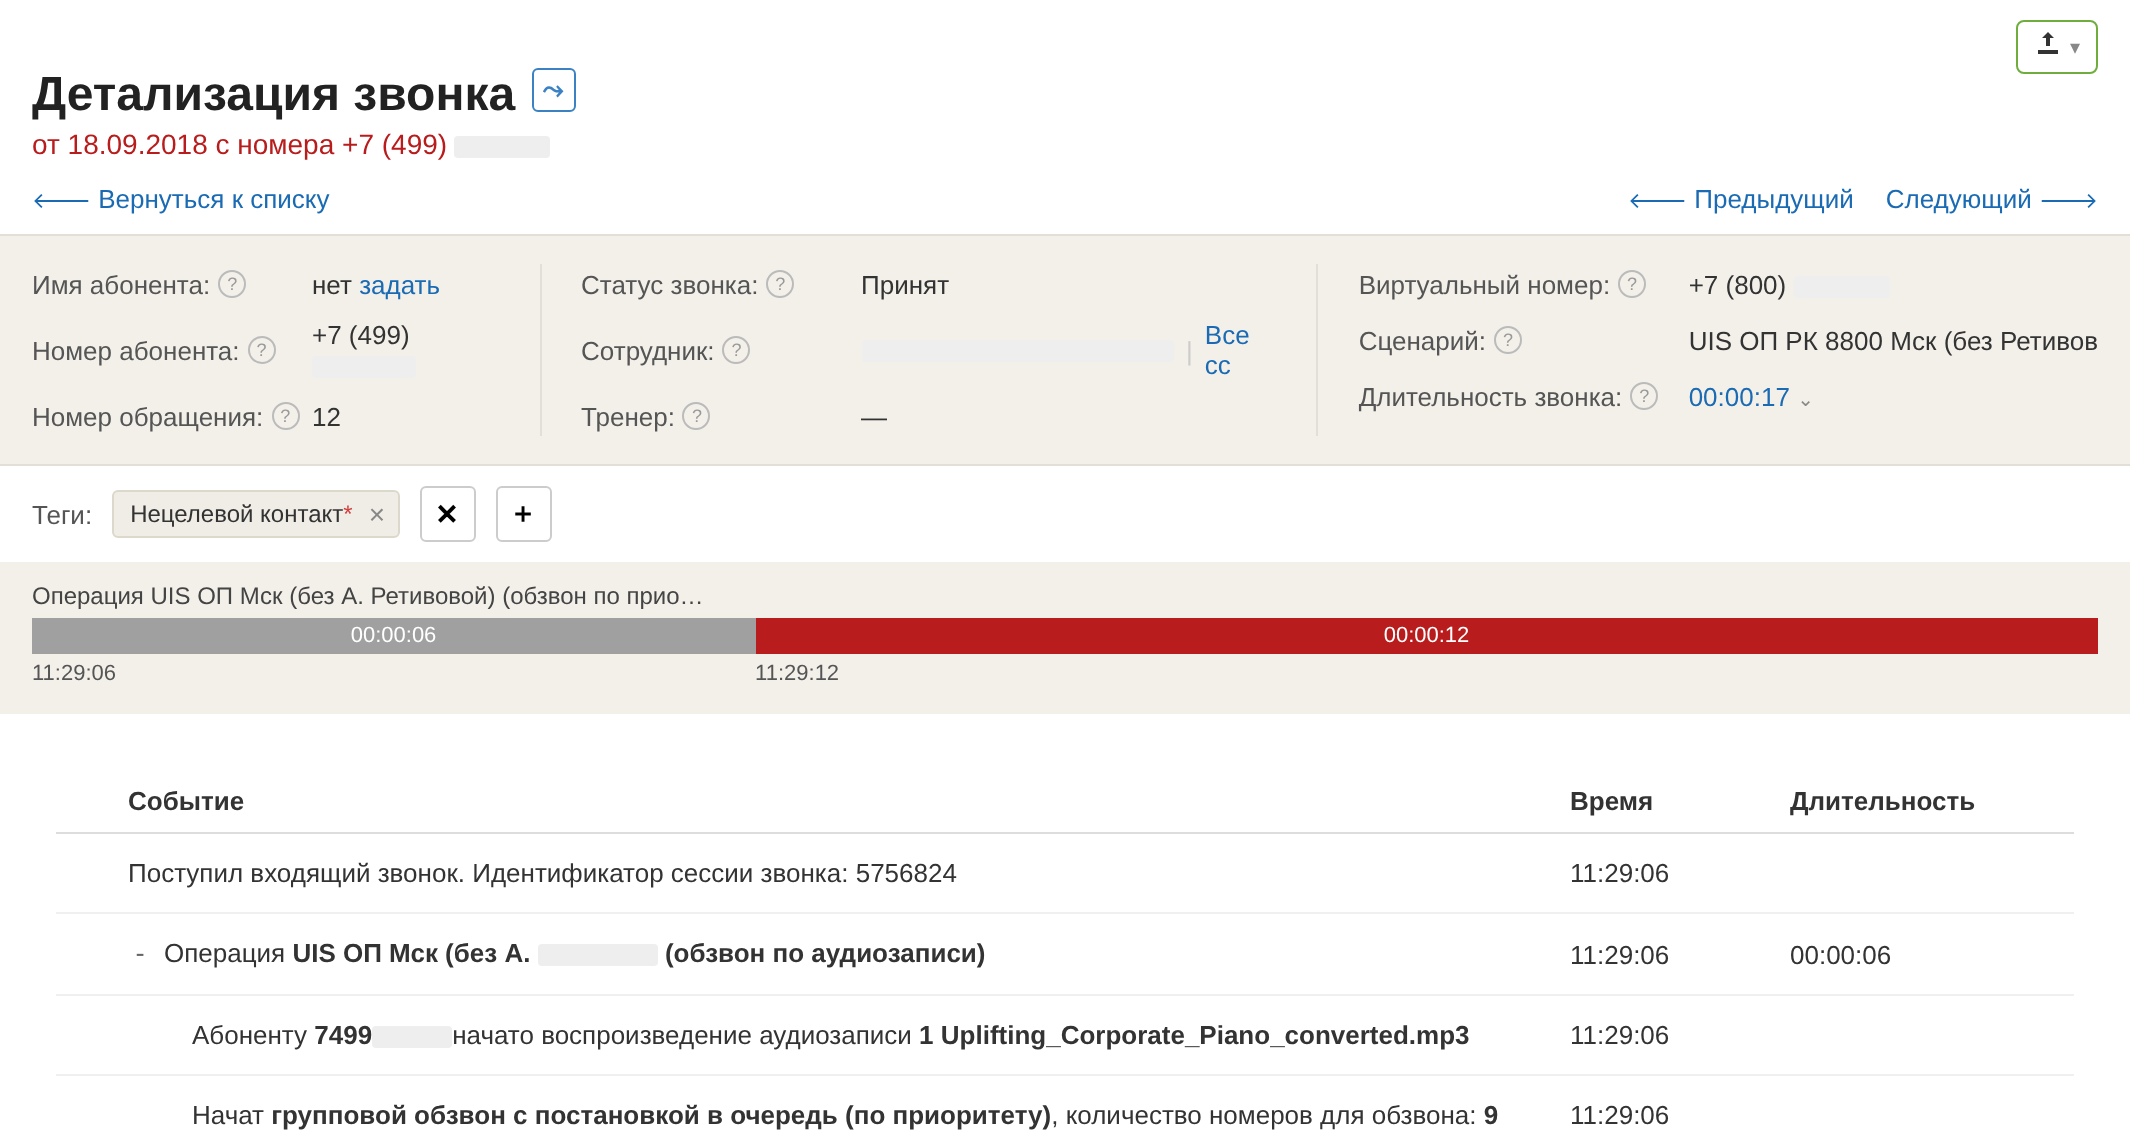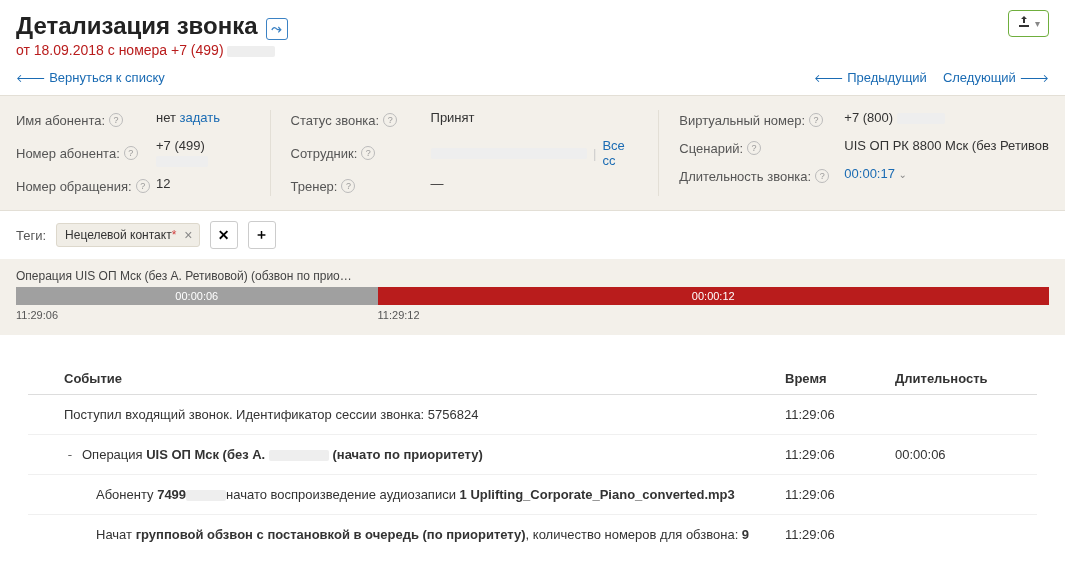--- a/index.html
+++ b/index.html
@@ -1,37 +1,37 @@
 <!DOCTYPE html>
 <html><head>
 <meta charset="utf-8">
 <style>
 * { box-sizing: border-box; margin: 0; padding: 0; }
 body { font-family: Arial, Helvetica, sans-serif; font-size: 13px; color: #333; background: #fff; width: 1065px; }
 a { color: #1a6bb3; text-decoration: none; cursor: pointer; }
 
 .header { padding: 12px 16px 8px; }
-.title-row { display: flex; align-items: flex-end; gap: 8px; }
+.title-row { display: flex; align-items: flex-start; gap: 8px; margin-top: 22px; }
 .title { font-size: 24px; font-weight: 600; color: #222; }
 .title-icon { width: 22px; height: 22px; border: 1.5px solid #3b82c4; border-radius: 3px; display: inline-flex; align-items: center; justify-content: center; color: #3b82c4; font-size: 13px; font-weight: bold; }
 .subtitle { font-size: 14px; color: #b91c1c; margin-top: 2px; }
 .redact { display: inline-block; background: #eee; height: 11px; vertical-align: middle; border-radius: 2px; }
 
 .top-actions { position: absolute; top: 10px; right: 16px; }
 .upload-btn { border: 1.5px solid #6fae3d; border-radius: 4px; padding: 4px 8px; background: #fff; display: inline-flex; align-items: center; gap: 4px; cursor: pointer; color: #333; }
 
 .nav-row { display: flex; justify-content: space-between; padding: 4px 16px 10px; align-items: center; }
 .nav-left, .nav-right { display: flex; gap: 16px; align-items: flex-end; font-size: 13px; }
 .nav-arrow { font-size: 11px; }
 
 .info-panel { background: #f3f0ea; padding: 14px 16px; display: flex; gap: 0; border-top: 1px solid #e3dfd6; border-bottom: 1px solid #e3dfd6; }
 .info-col { flex: 1; padding-right: 20px; border-right: 1px solid #e3dfd6; }
 .info-col:last-child { border-right: none; padding-right: 0; padding-left: 20px; }
 .info-col:not(:first-child) { padding-left: 20px; }
-.info-row { display: flex; margin-bottom: 8px; min-height: 20px; }
+.info-row { display: flex; align-items: center; margin-bottom: 8px; min-height: 20px; }
 .info-row:last-child { margin-bottom: 0; }
 .info-label { width: 140px; color: #555; display: flex; align-items: center; gap: 4px; flex-shrink: 0; }
 .info-label.wide { width: 165px; }
 .help-icon { width: 14px; height: 14px; border: 1px solid #bbb; border-radius: 50%; display: inline-flex; align-items: center; justify-content: center; font-size: 9px; color: #999; cursor: help; }
 .info-value { color: #333; }
 
 .tags-row { padding: 10px 16px; display: flex; align-items: center; gap: 10px; background: #fff; }
 .tags-label { color: #555; text-align: center; }
 .tag { background: #f0ede6; border: 1px solid #ddd8cc; border-radius: 3px; padding: 3px 6px 3px 8px; display: inline-flex; align-items: center; gap: 6px; font-size: 12px; }
 .tag-star { color: #d04040; }
@@ -207,21 +207,21 @@
       <div class="event-row">
         <div class="col-event event-cell indent-1">
           <span><span>Поступил входящий звонок. Идентификатор сессии звонка: 5756824</span></span>
         </div>
         <div class="col-time">11:29:06</div>
         <div class="col-dur"></div>
       </div>
       <div class="event-row">
         <div class="col-event event-cell">
           <span class="toggle">-</span>
-          <span><span>Операция </span><span class="bold">UIS ОП Мск (без А. </span><span class="redact" style="width: 60px;"></span><span class="bold"> (начато по приоритету)</span></span>
+          <span><span>Операция </span><span class="bold">UIS ОП Мск (без А. </span><span class="redact" style="width: 60px;"></span><span class="bold"> (обзвон по аудиозаписи)</span></span>
         </div>
         <div class="col-time">11:29:06</div>
         <div class="col-dur">00:00:06</div>
       </div>
       <div class="event-row">
         <div class="col-event event-cell indent-2">
           <span><span>Абоненту </span><span class="bold">7499</span><span class="redact" style="width: 40px;"></span><span>начато воспроизведение аудиозаписи </span><span class="bold">1 Uplifting_Corporate_Piano_converted.mp3</span></span>
         </div>
         <div class="col-time">11:29:06</div>
         <div class="col-dur"></div>

